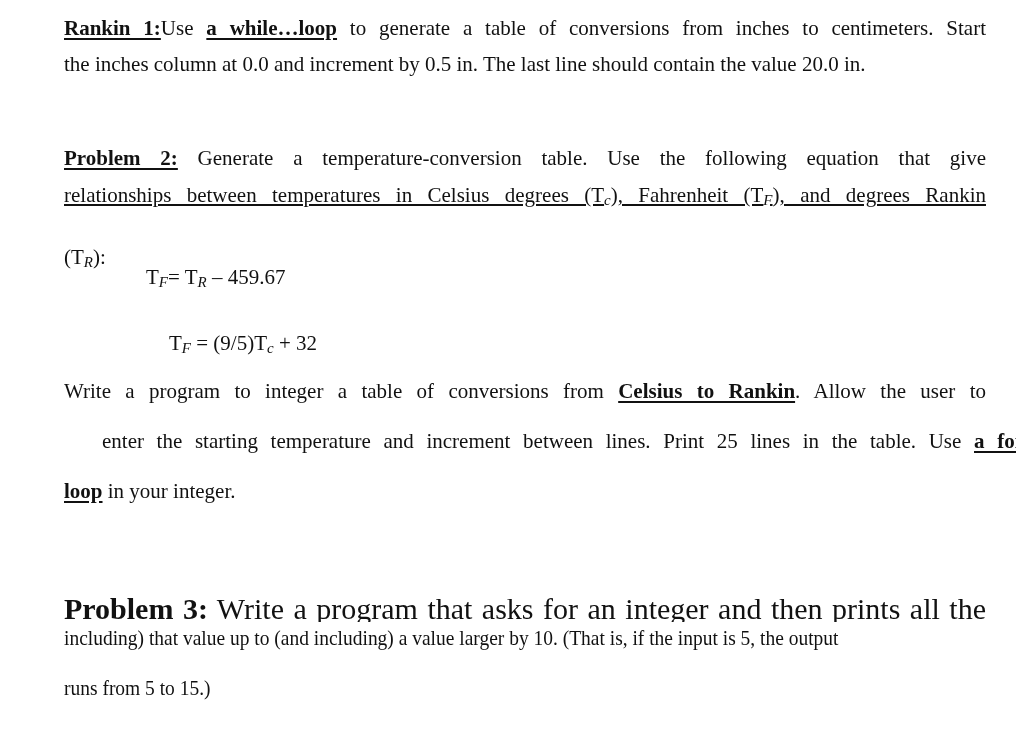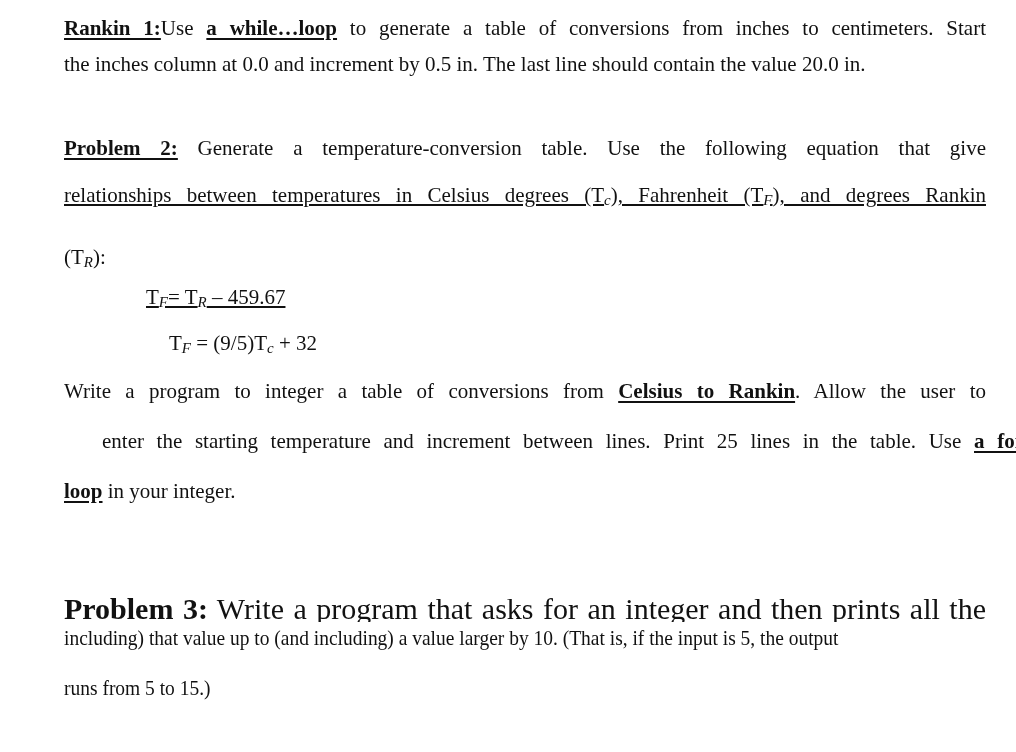--- a/index.html
+++ b/index.html
@@ -15,31 +15,31 @@
   .p3 { transform-origin:left center; }
 </style>
 </head>
 <body>
 
 <div class="line just" style="top:15px;">
   <span class="bu">Rankin 1:</span><span>Use </span><span class="bu">a while…loop</span><span> to generate a table of conversions from inches to centimeters. Start</span>
 </div>
 <div class="line" style="top:51px;">the inches column at 0.0 and increment by 0.5 in. The last line should contain the value 20.0 in.</div>
 
-<div class="line just" style="top:135px;">
+<div class="line just" style="top:145px;">
   <span class="bu">Problem 2:</span><span> Generate a temperature-conversion table. Use the following equation that give</span>
 </div>
 <div class="line just" style="top:182px;text-decoration:underline;">
   <span>relationships between temperatures in Celsius degrees (T</span><sub class="s">c</sub><span>), Fahrenheit (T</span><sub class="s">F</sub><span>), and degrees Rankin</span>
 </div>
 <div class="line" style="top:244px;">
   <span>(T</span><sub class="s">R</sub><span>):</span>
 </div>
 
-<div class="formula" style="top:284px;text-decoration:underline;">
+<div class="formula" style="top:264px;">
   <span>T</span><sub class="s">F</sub><span>= T</span><sub class="s">R</sub><span> – 459.67</span>
 </div>
 <div class="formula" style="top:330px;margin-left:23px;">
   <span>T</span><sub class="s">F</sub><span> = (9/5)T</span><sub class="s">c</sub><span> + 32</span>
 </div>
 
 <div class="line just" style="top:378px;">
   <span>Write a program to integer a table of conversions from </span><span class="bu">Celsius to Rankin</span><span>. Allow the user to</span>
 </div>
 <div class="line just" style="top:428px;margin-left:38px;">

